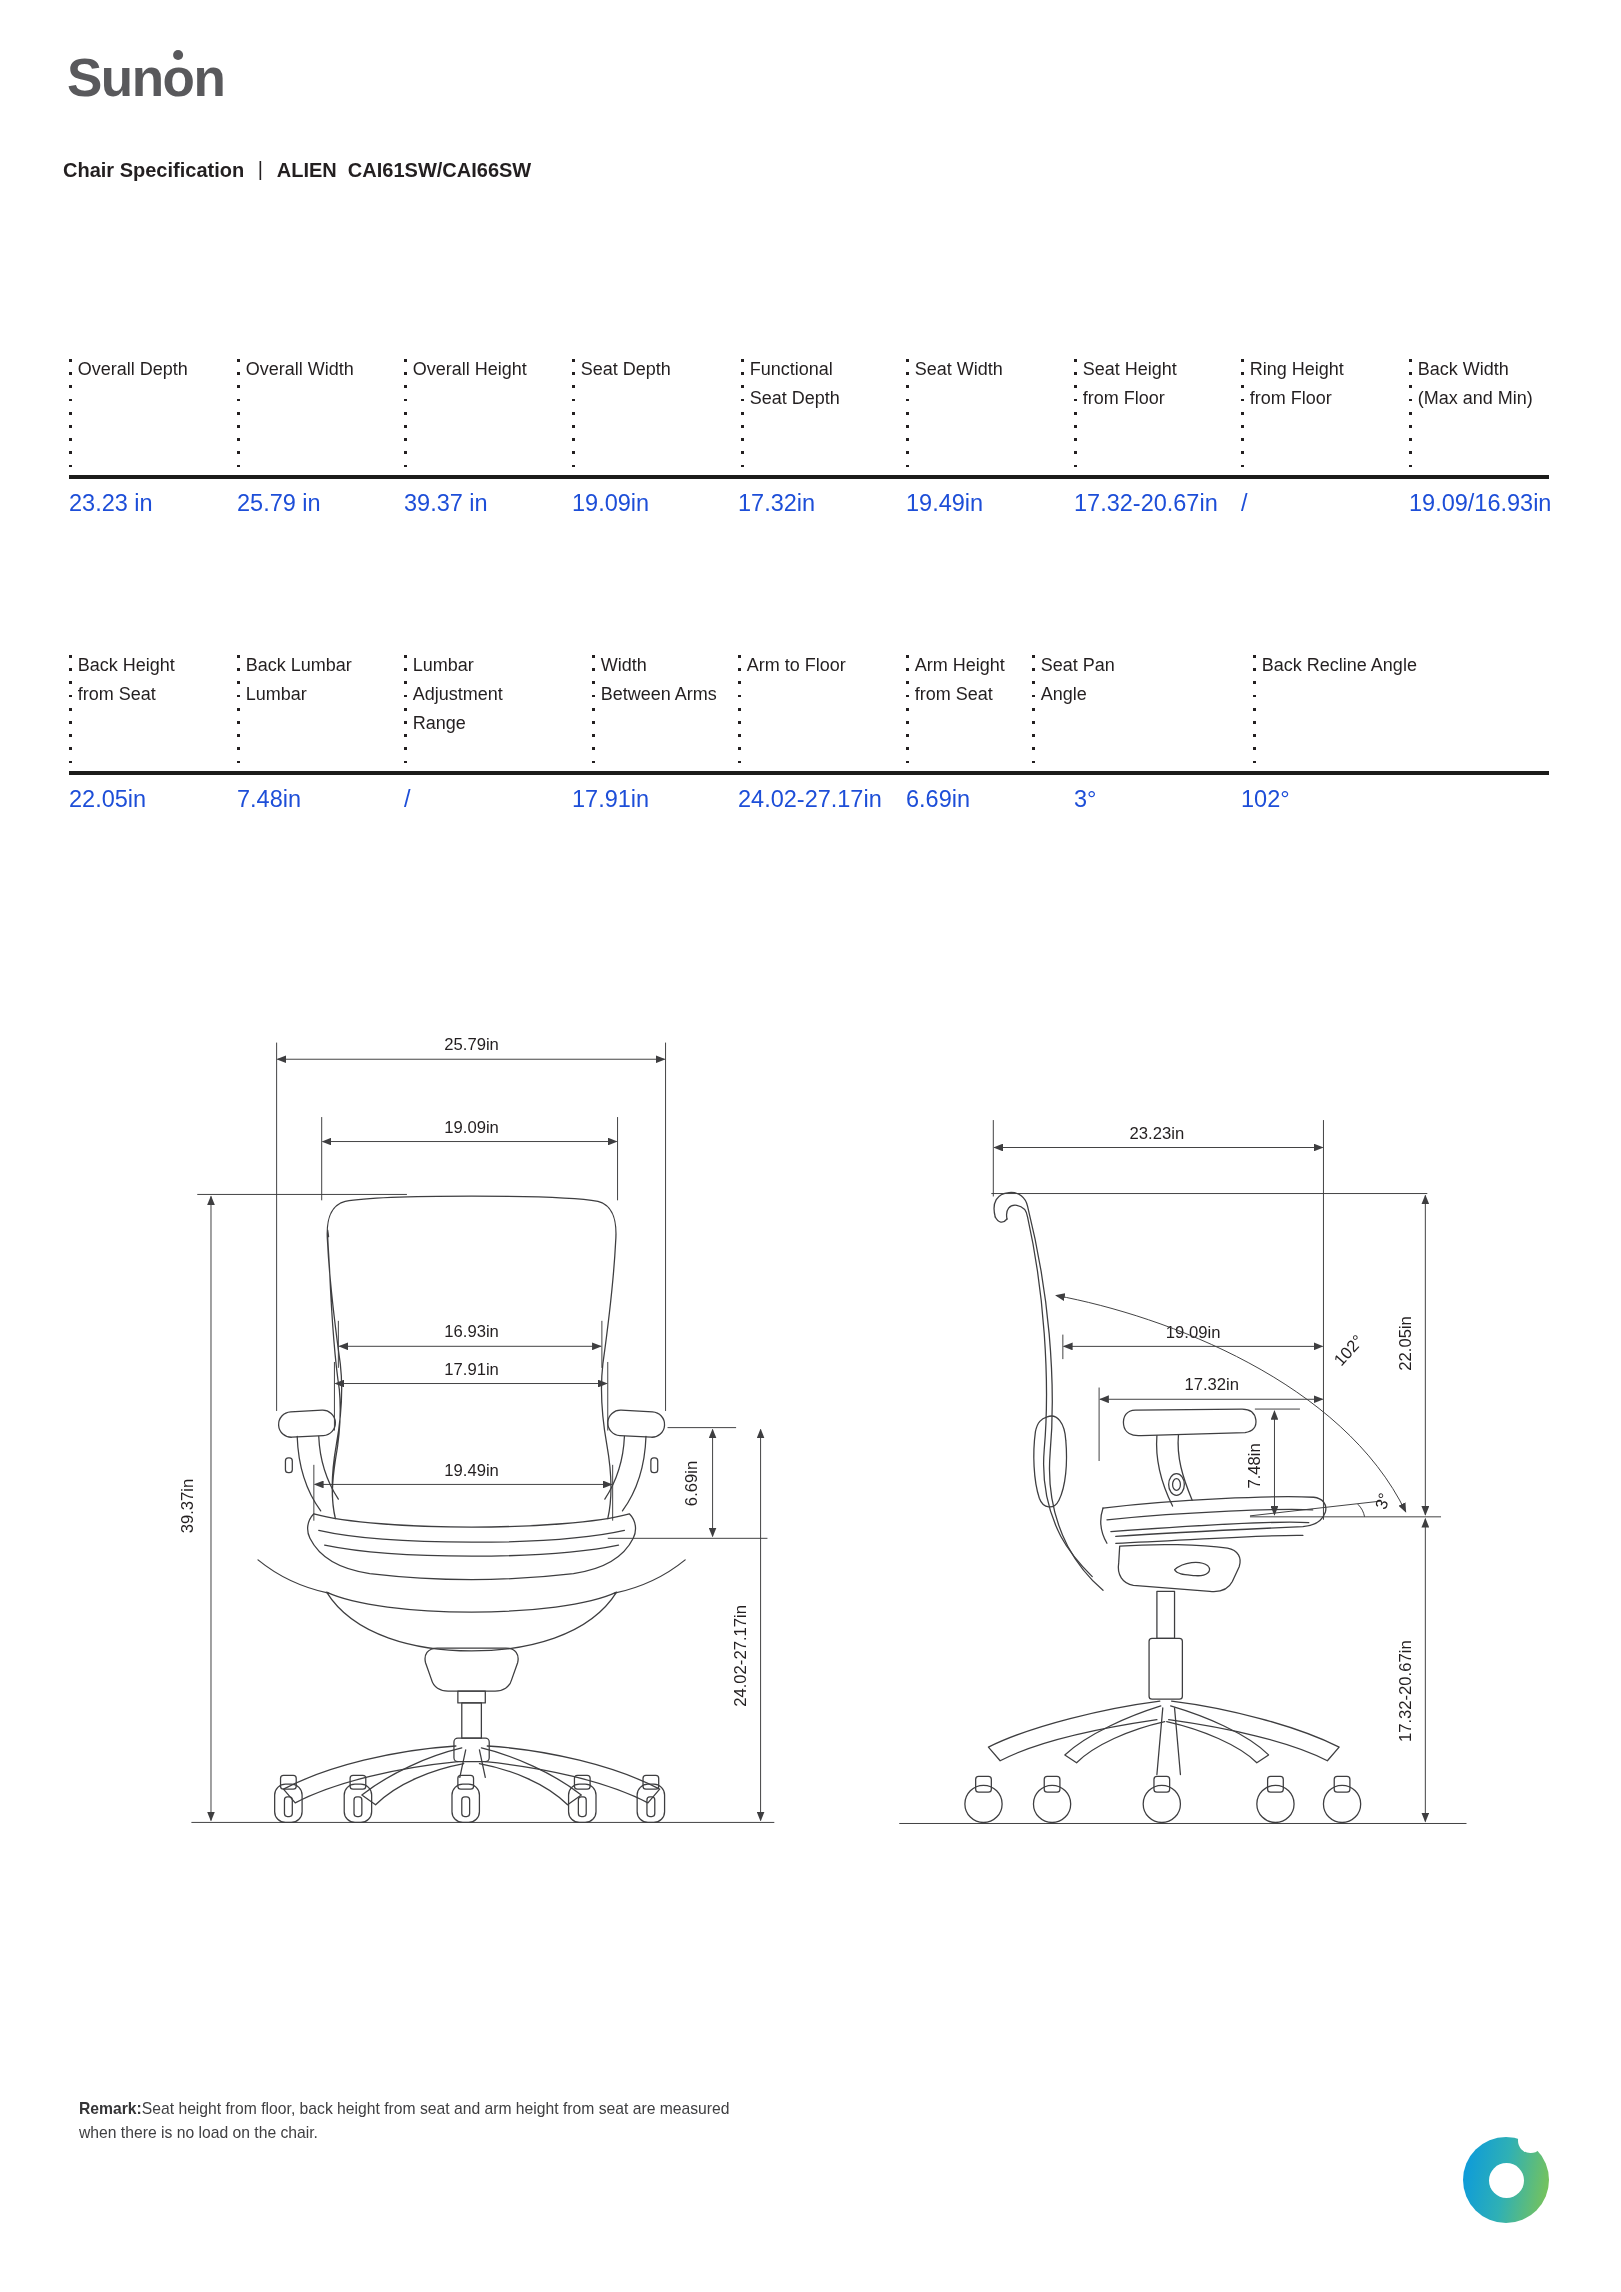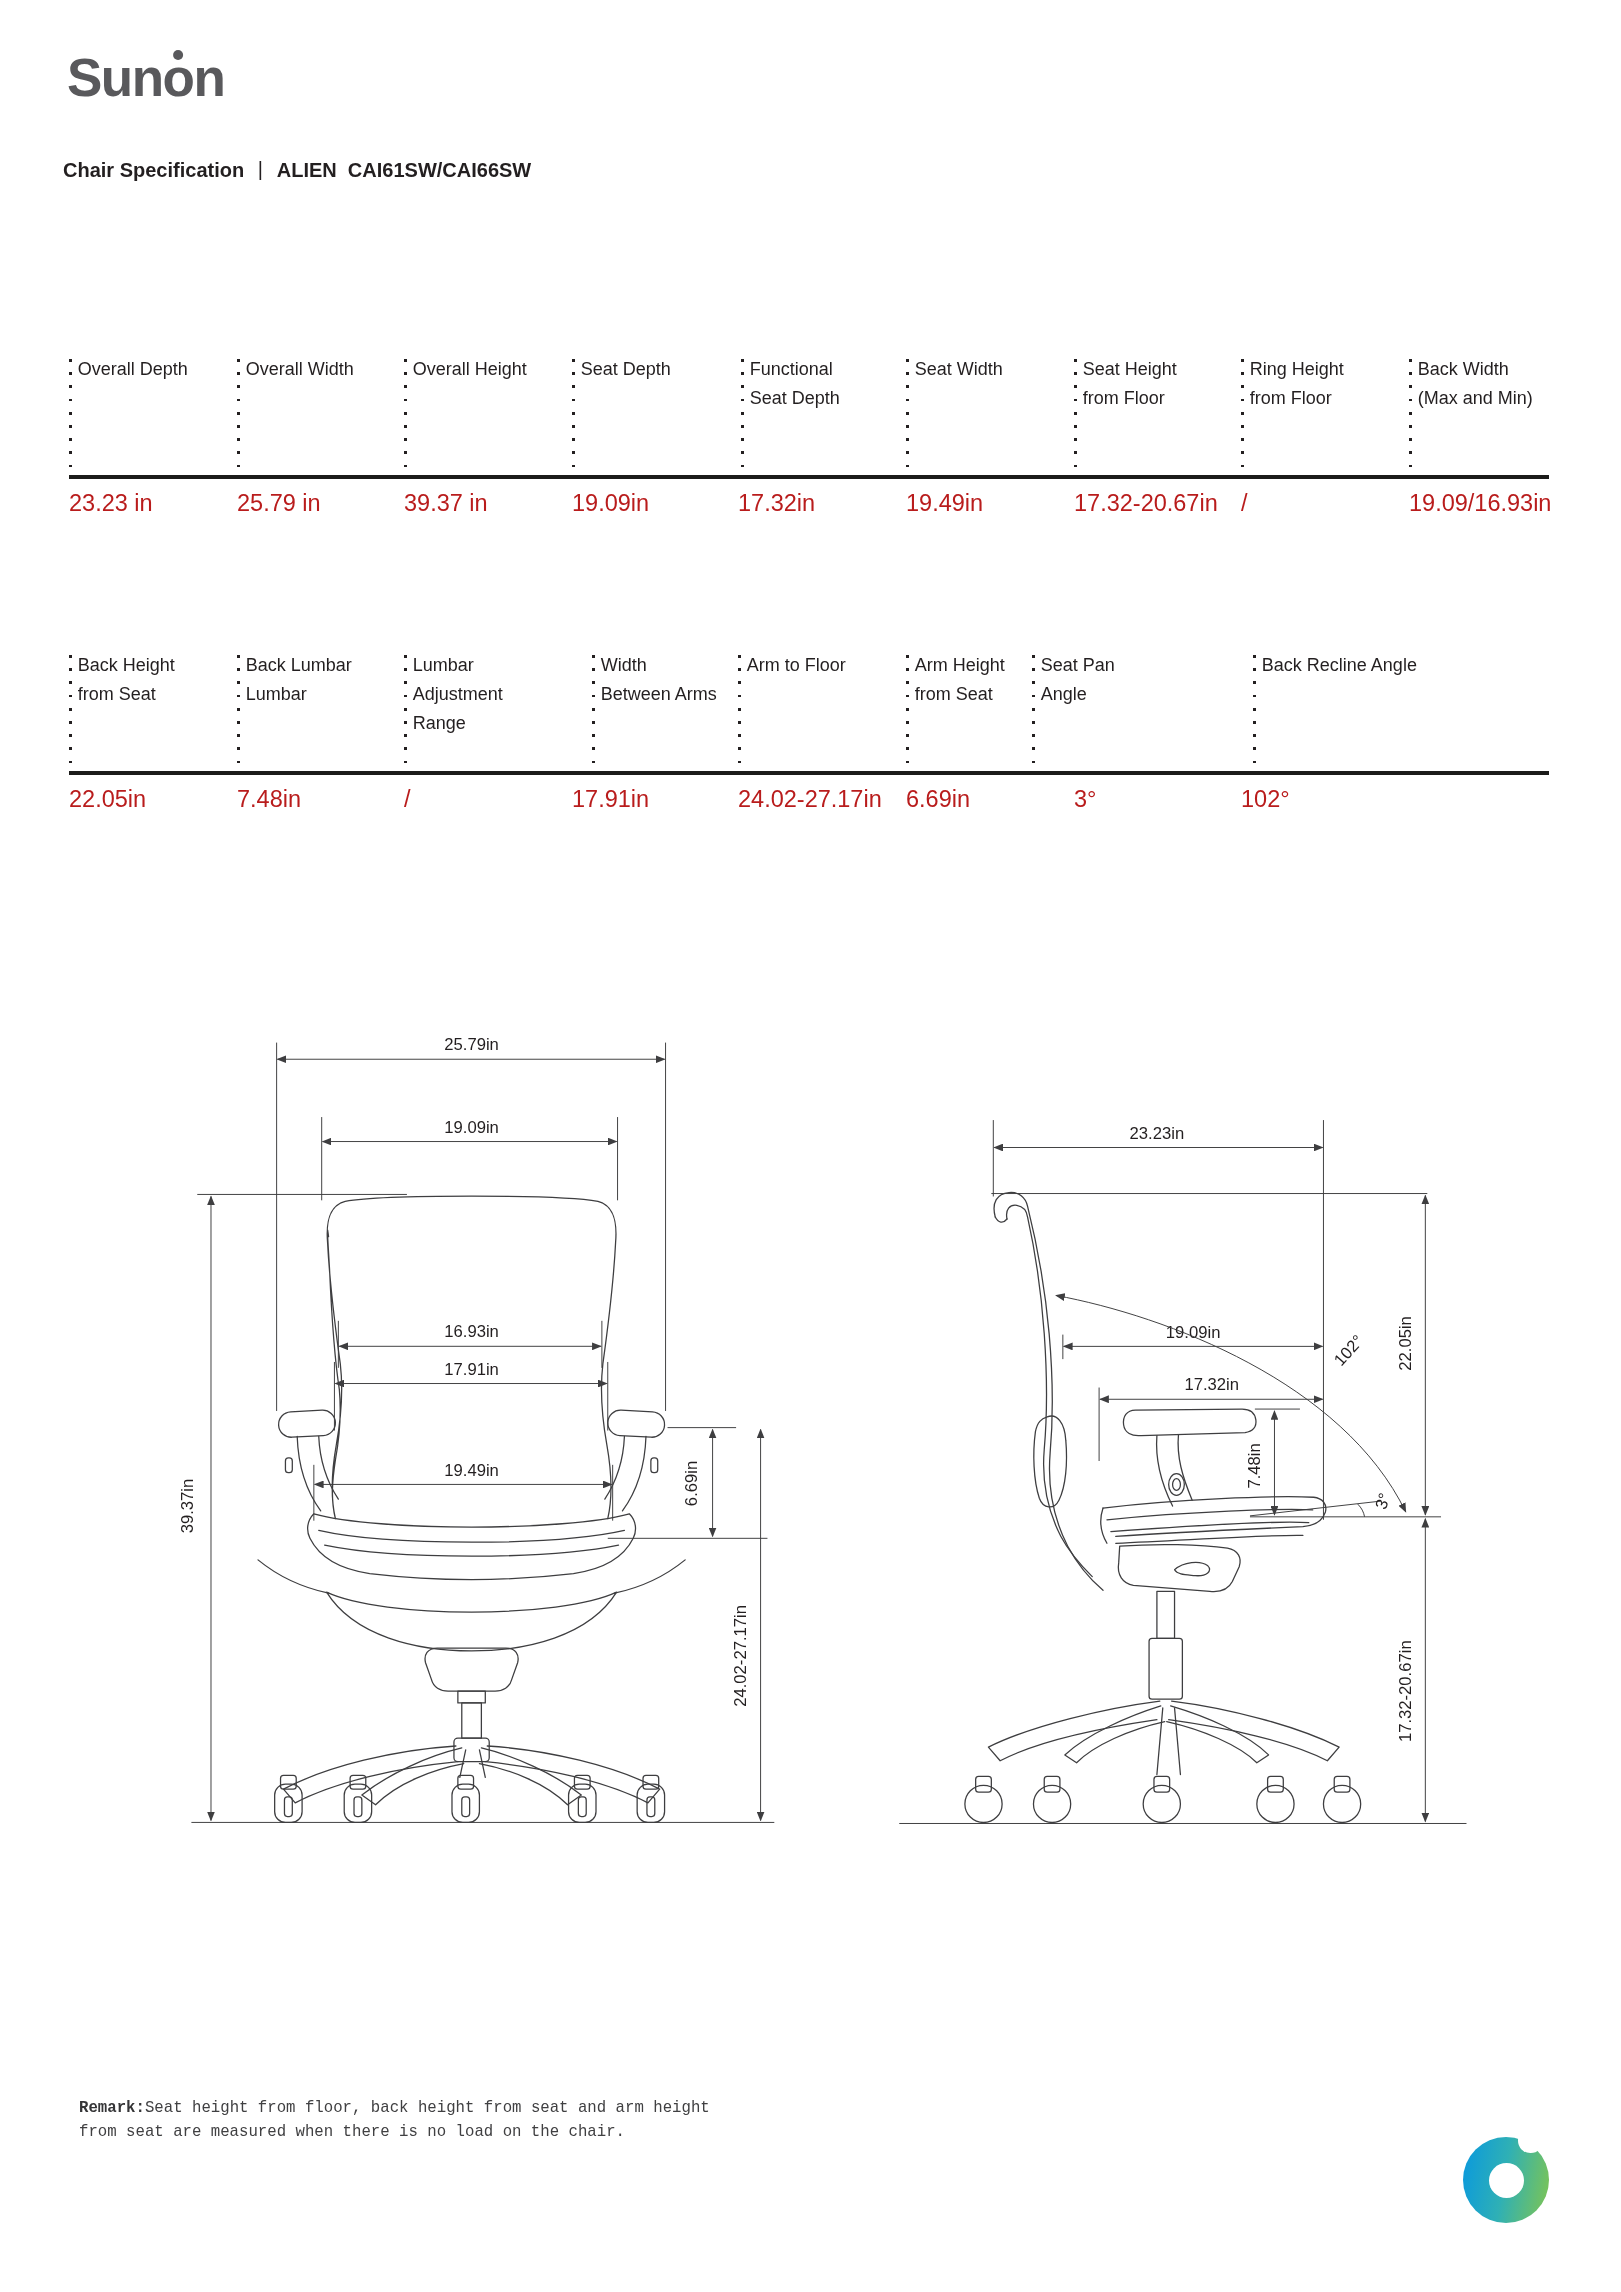--- a/index.html
+++ b/index.html
@@ -18,31 +18,31 @@
 
   
   .spec-table{position:absolute;left:69px;width:1482px;}
   .spec-table.first{top:355px;}
   .spec-table.second{top:651px;}
   .spec-col{position:absolute;top:0;width:165px;height:120px;}
   .spec-col::before{content:"";position:absolute;left:0;top:3.9px;height:114px;width:2.9px;
         background-image:repeating-linear-gradient(to bottom,#231f20 0 2.9px,transparent 2.9px 13.2px);}
   .spec-label{padding-left:8.8px;font-size:18px;line-height:29px;white-space:nowrap;color:#231f20;}
   .rule{position:absolute;left:0;top:120px;width:1480px;height:4.4px;background:#1c1c1a;}
-  .spec-val{position:absolute;top:135px;font-size:23.5px;white-space:nowrap;color:#b91c1c;}
+  .spec-val{position:absolute;top:135px;font-size:23.5px;white-space:nowrap;color:#1d4ed8;}
 
   
   svg.drawing{position:absolute;overflow:visible;}
   .dwg{stroke:#3e3e40;stroke-width:1.3;fill:none;stroke-linecap:round;stroke-linejoin:round;}
   .dim{stroke:#3e3e40;stroke-width:1;fill:none;}
   .dimtxt{font-family:"Liberation Sans",sans-serif;font-size:17px;fill:#231f20;}
 
   
   .remark{position:absolute;left:79px;top:2097px;width:652px;font-size:15.7px;
-        line-height:23.5px;color:#404042;font-family:Liberation Mono, monospace;}
+        line-height:23.5px;color:#404042;}
   .remark b{font-weight:700;color:#353537;}
   .ring-logo{position:absolute;left:1463px;top:2137px;width:86px;height:86px;border-radius:50%;
         background:linear-gradient(100deg,#0f9cd8 8%,#2fb0b5 48%,#74c25f 92%);}
   .ring-logo::before{content:"";position:absolute;inset:25.5px;background:#fff;border-radius:50%;}
   .ring-logo::after{content:"";position:absolute;width:24.5px;height:24.5px;border-radius:50%;
         background:#fff;left:55px;top:-8.8px;}
 </style>
 </head>
 <body>
 

